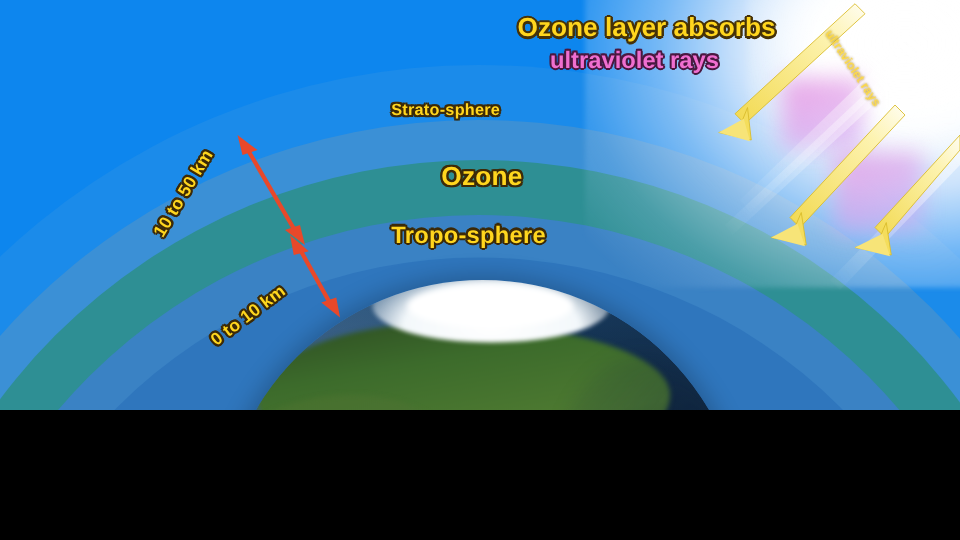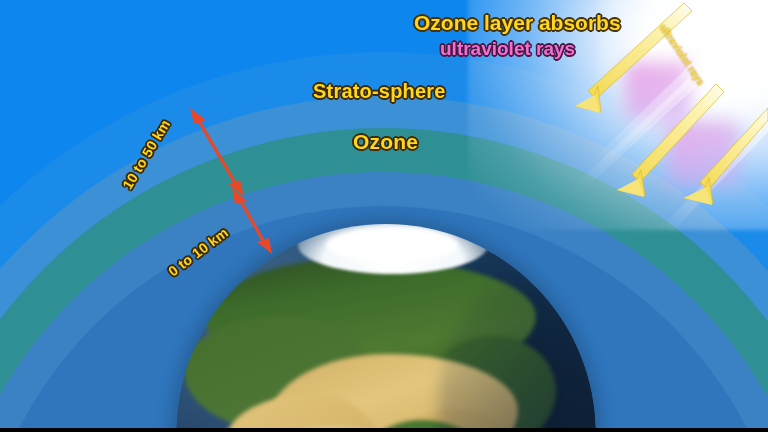--- a/index.html
+++ b/index.html
@@ -1,20 +1,20 @@
 <!DOCTYPE html>
 <html><head>
 <meta charset="utf-8">
 <title>Ozone Layer Diagram</title>
 <style>
   html,body{margin:0;padding:0;background:#000;}
   *{box-sizing:border-box;}
   #stage{
     position:relative;
-    width:768px;height:428px;
+    width:768px;height:328px;
     overflow:hidden;
     background:#0f172a;
     font-family:"Liberation Sans", sans-serif;
   }
 
   
   .sky{position:absolute;inset:0;background:#0d86ee;}
   .sun-glow{
     position:absolute;
     right:-130px;top:-170px;
@@ -136,21 +136,21 @@
     font-weight:bold;
     color:#ffd61e;
     white-space:nowrap;
     letter-spacing:.2px;
     text-shadow:
       -1.4px -1.4px 0 #3c2a08, 1.4px -1.4px 0 #3c2a08,
       -1.4px  1.4px 0 #3c2a08, 1.4px  1.4px 0 #3c2a08,
        0 -1.8px 0 #3c2a08, 0 1.8px 0 #3c2a08,
       -1.8px 0 0 #3c2a08, 1.8px 0 0 #3c2a08;
   }
-  .lbl-strato{left:313px;top:80px;font-size:20px;}
+  .lbl-strato{left:313px;top:80px;font-size:13px;}
   .lbl-ozone{left:353px;top:130px;font-size:21px;}
   .lbl-tropo{left:313px;top:178px;font-size:19px;}
 
   .lbl-km{
     font-size:14px;
     font-weight:bold;
   }
   .lbl-km-1{left:126px;top:180px;transform:rotate(-59deg);transform-origin:left center;}
   .lbl-km-2{left:170px;top:265px;transform:rotate(-37deg);transform-origin:left center;}
 
@@ -273,17 +273,18 @@
       <polygon points="272,254 257,242 269,238" stroke="none"></polygon>
     </g>
   </svg>
 
   <div class="headline">Ozone layer absorbs</div>
   <div class="subhead">ultraviolet rays</div>
   <div class="ray-label">ultraviolet rays</div>
 
   <div class="lbl lbl-strato">Strato-sphere</div>
   <div class="lbl lbl-ozone">Ozone</div>
+  <div class="lbl lbl-tropo">Tropo-sphere</div>
 
   <div class="lbl lbl-km lbl-km-1">10 to 50 km</div>
   <div class="lbl lbl-km lbl-km-2">0 to 10 km</div>
 
 </div>
 
 </body></html>

